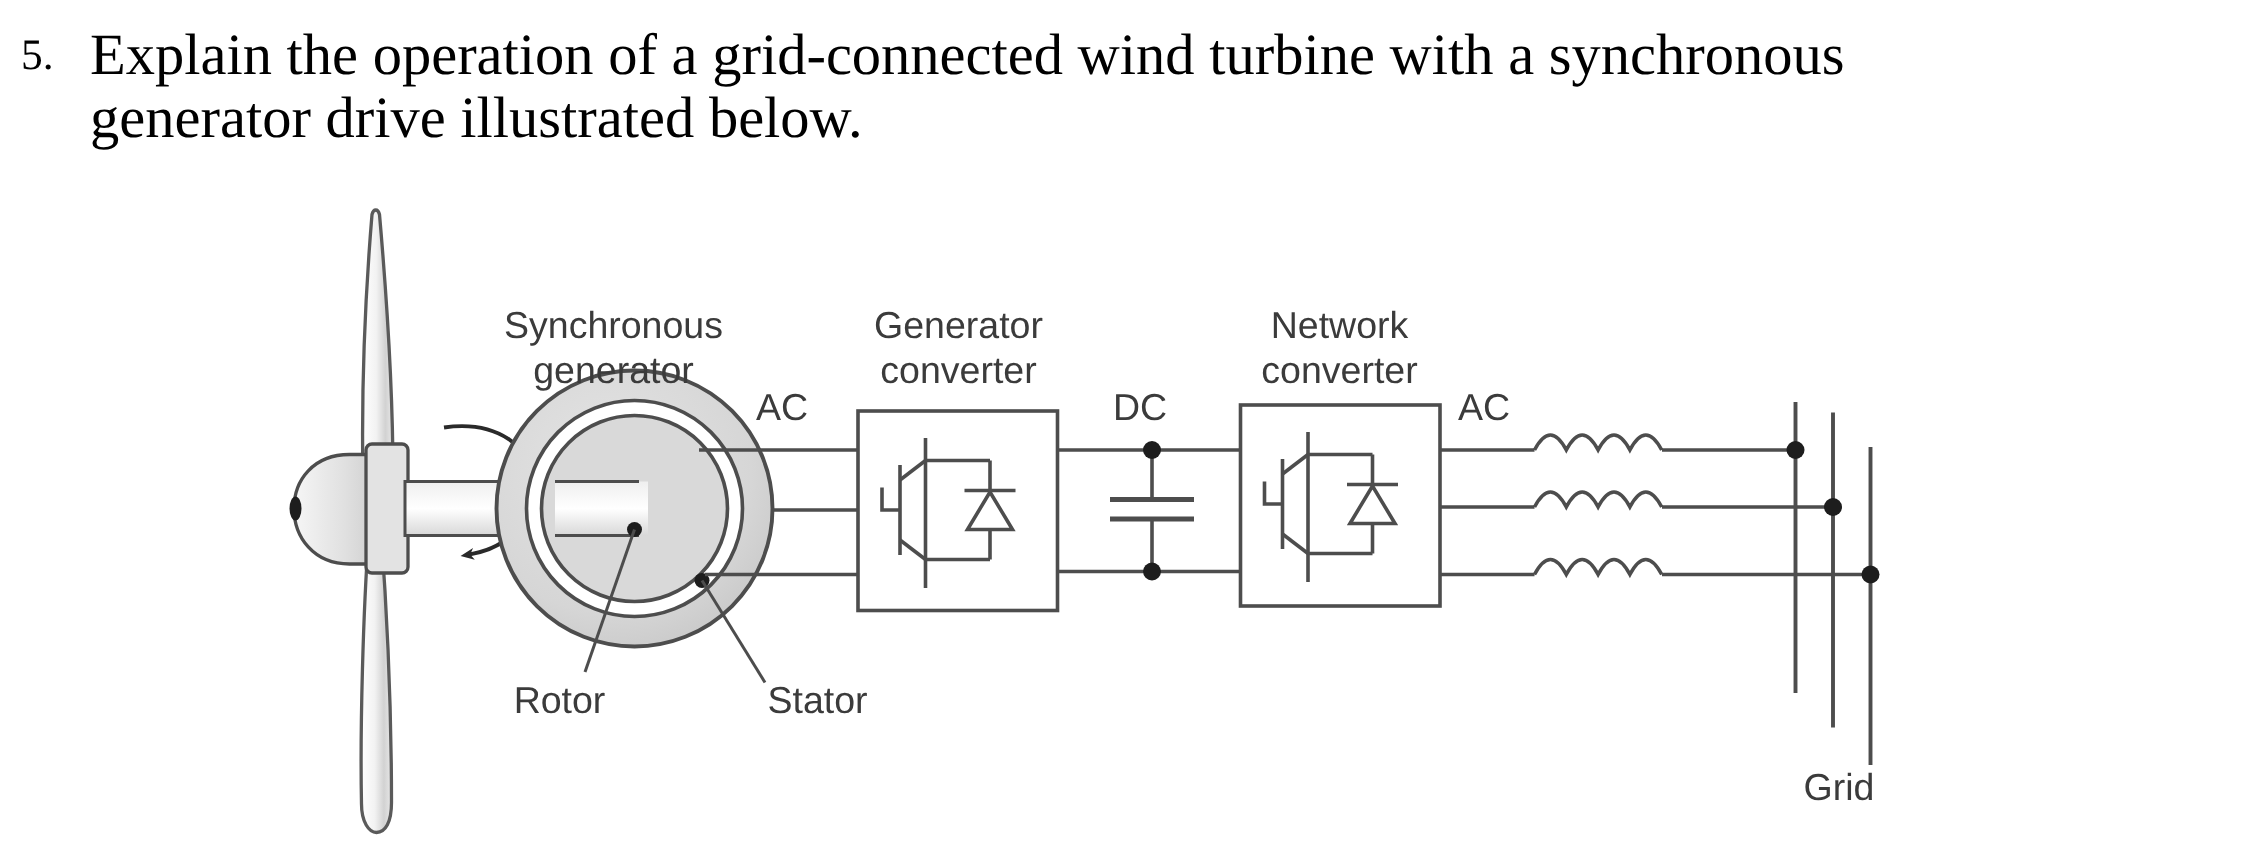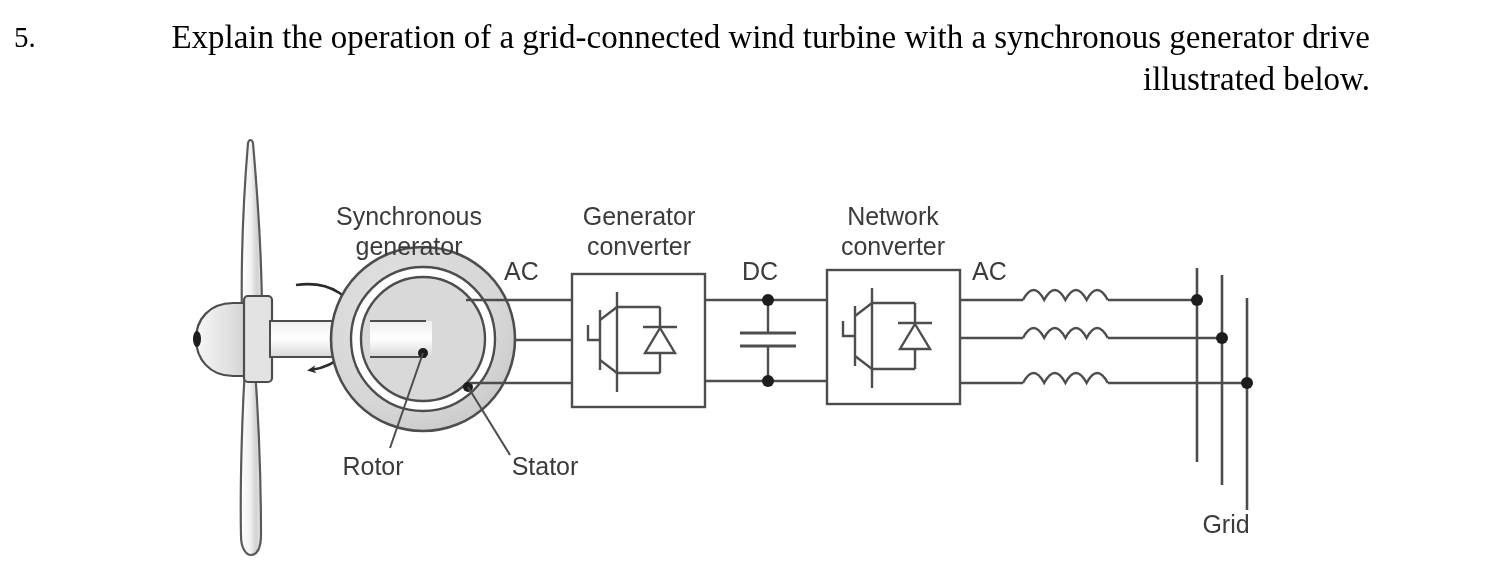--- a/index.html
+++ b/index.html
@@ -35,25 +35,24 @@
     font-family: "Liberation Serif", serif;
     font-size: 29px;
     line-height: 42px;
     color: #000000;
     width: 46px;
     flex: 0 0 46px;
     text-align: left;
   }
   .q-text {
     font-family: "Liberation Serif", serif;
-    font-size: 33px;
+    font-size: 39px;
     line-height: 42px;
     color: #000000;
     max-width: 1310px;
-    text-align: right;
   }
   
   .figure-wrap {
     position: absolute;
     left: 0px;
     top: 108px;
     width: 1185px;
     height: 464px;
   }
   svg.diagram {

